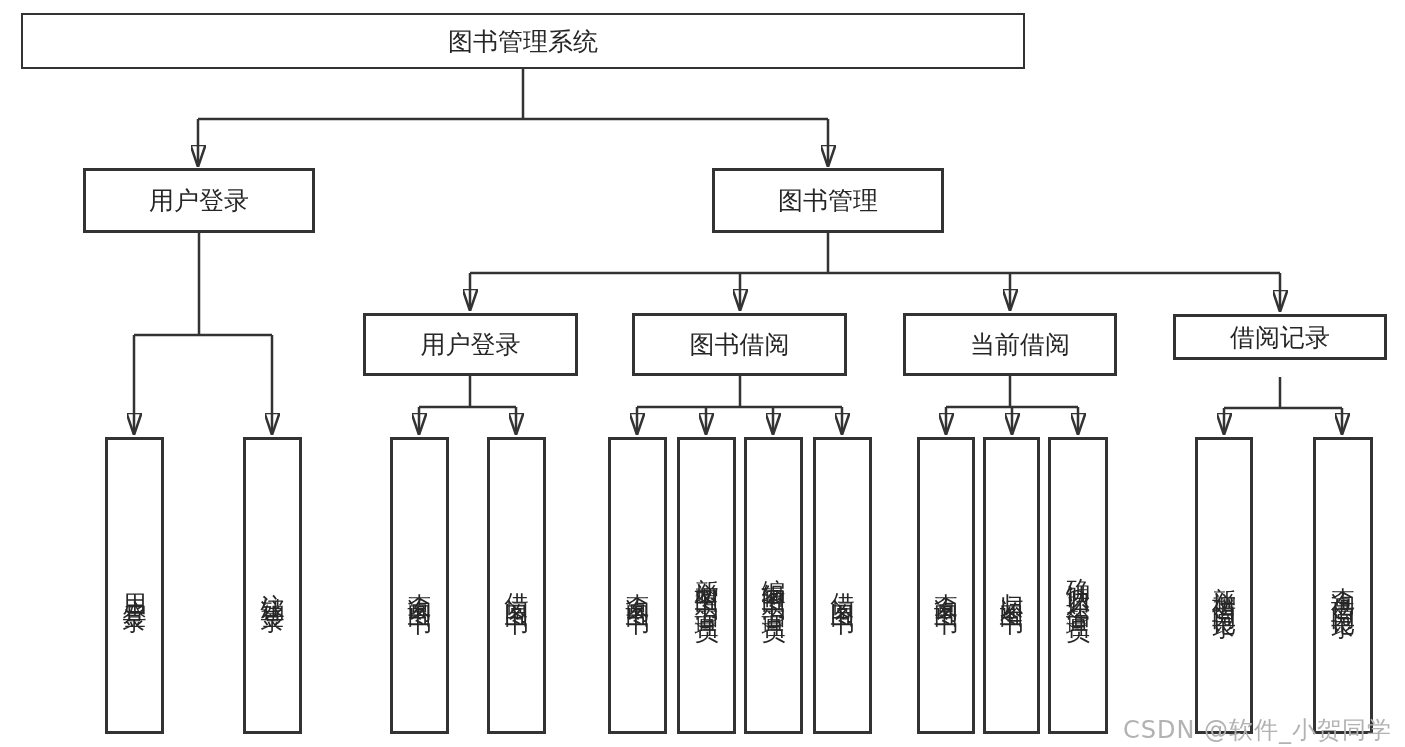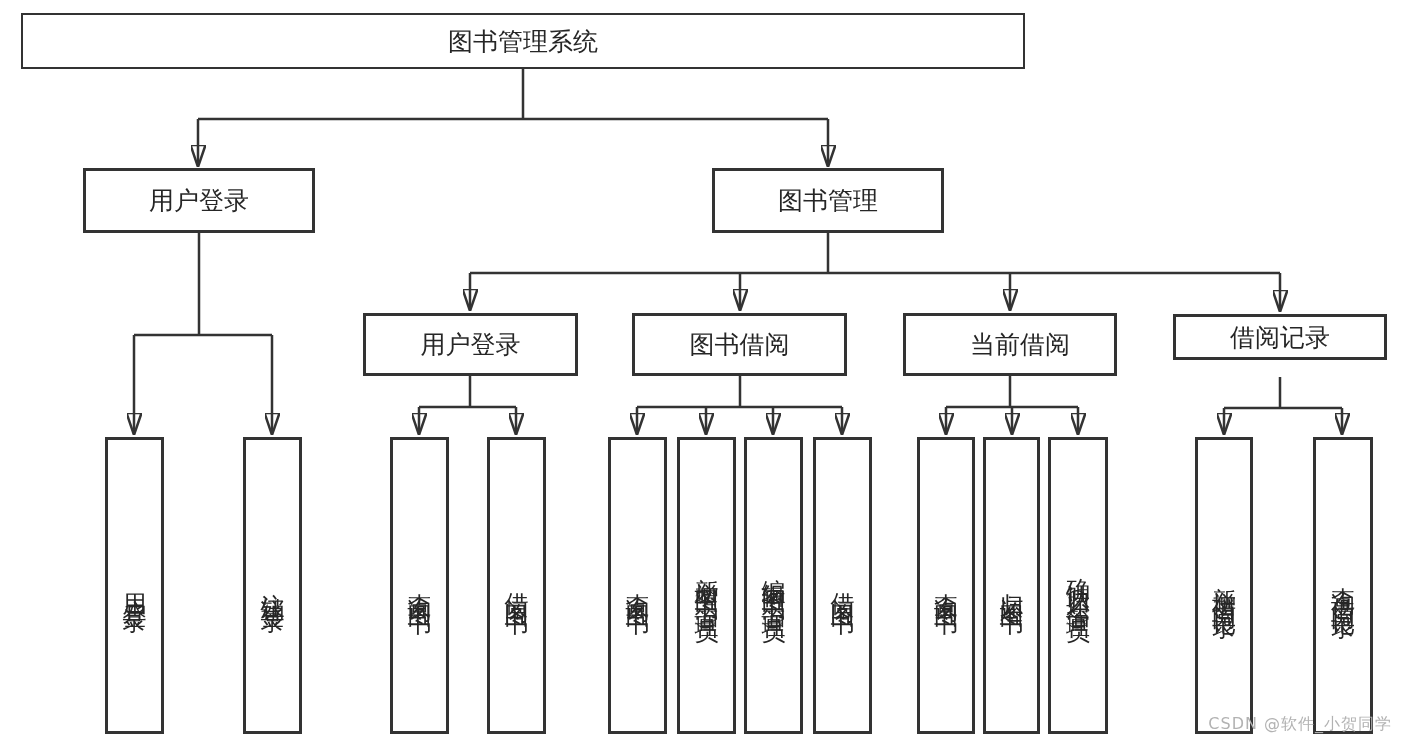--- a/index.html
+++ b/index.html
@@ -39,21 +39,21 @@
     writing-mode: vertical-rl;
     text-orientation: mixed;
     letter-spacing: 6px;
     white-space: normal;
     font-size: 24px;
   }
   .watermark {
     position: absolute;
     top: 714px;
     right: 13px;
-    font-size: 16px;
+    font-size: 24px;
     color: #b2b2b2;
     letter-spacing: 1px;
     z-index: 5;
   }
 </style>
 </head>
 <body>
 
 <div class="canvas">
 

